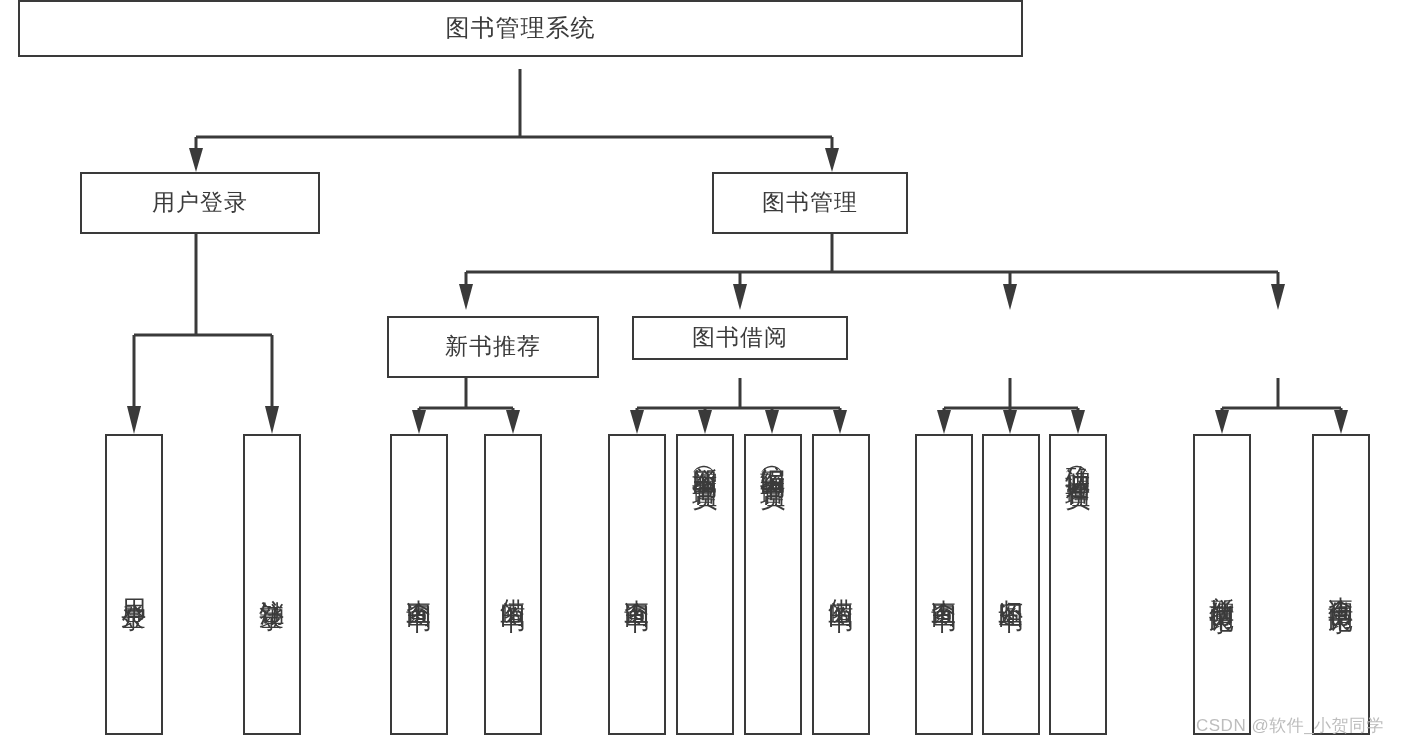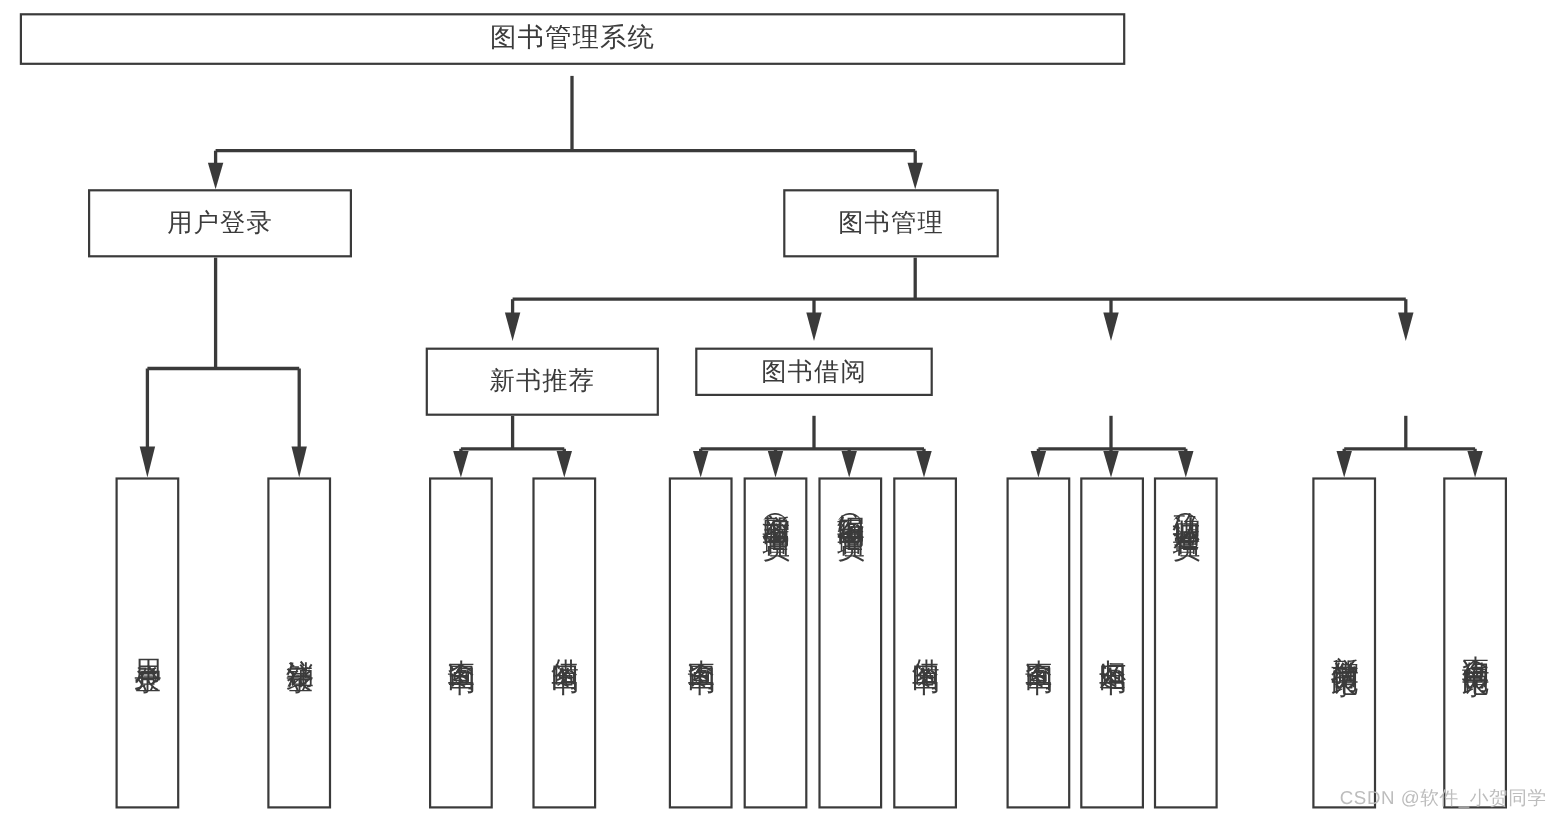--- a/index.html
+++ b/index.html
@@ -136,21 +136,21 @@
     <polygon class="arrowhead" points="1071,410 1085,410 1078,434"></polygon>
 
     <path class="wire" d="M1278,378 L1278,408"></path>
     <path class="wire" d="M1222,408 L1341,408"></path>
     <path class="wire" d="M1222,408 L1222,412"></path>
     <polygon class="arrowhead" points="1215,410 1229,410 1222,434"></polygon>
     <path class="wire" d="M1341,408 L1341,412"></path>
     <polygon class="arrowhead" points="1334,410 1348,410 1341,434"></polygon>
   </svg>
 
-  <div class="node horiz root" style="left:18px;top:12px;width:1005px;height:47px;">
+  <div class="node horiz root" style="left:18px;top:0;width:1005px;height:57px;">
     <span class="label">图书管理系统</span>
   </div>
 
   <div class="node horiz" style="left:80px;top:172px;width:240px;height:62px;">
     <span class="label">用户登录</span>
   </div>
 
   <div class="node horiz" style="left:712px;top:172px;width:196px;height:62px;">
     <span class="label">图书管理</span>
   </div>
@@ -210,15 +210,15 @@
   </div>
 
   <div class="node vert mid" style="left:1193px;top:434px;width:58px;height:301px;">
     <span class="label">新增借阅记录</span>
   </div>
 
   <div class="node vert mid" style="left:1312px;top:434px;width:58px;height:301px;">
     <span class="label">查询借阅记录</span>
   </div>
 
-  <div class="watermark" style="left:1196px;top:714px;padding-left:22px;">CSDN @软件_小贺同学</div>
+  <div class="watermark" style="left:1196px;top:714px;">CSDN @软件_小贺同学</div>
 
 </div>
 
 </body></html>

